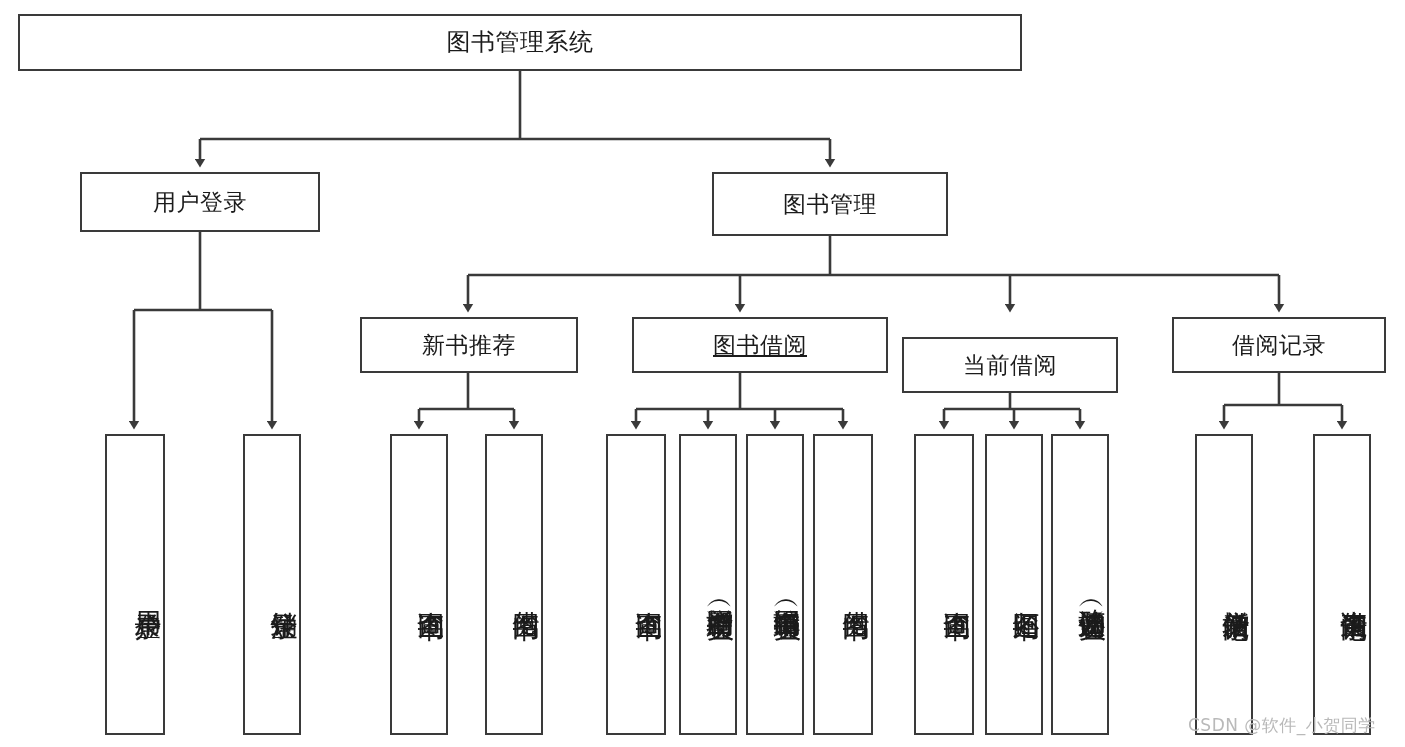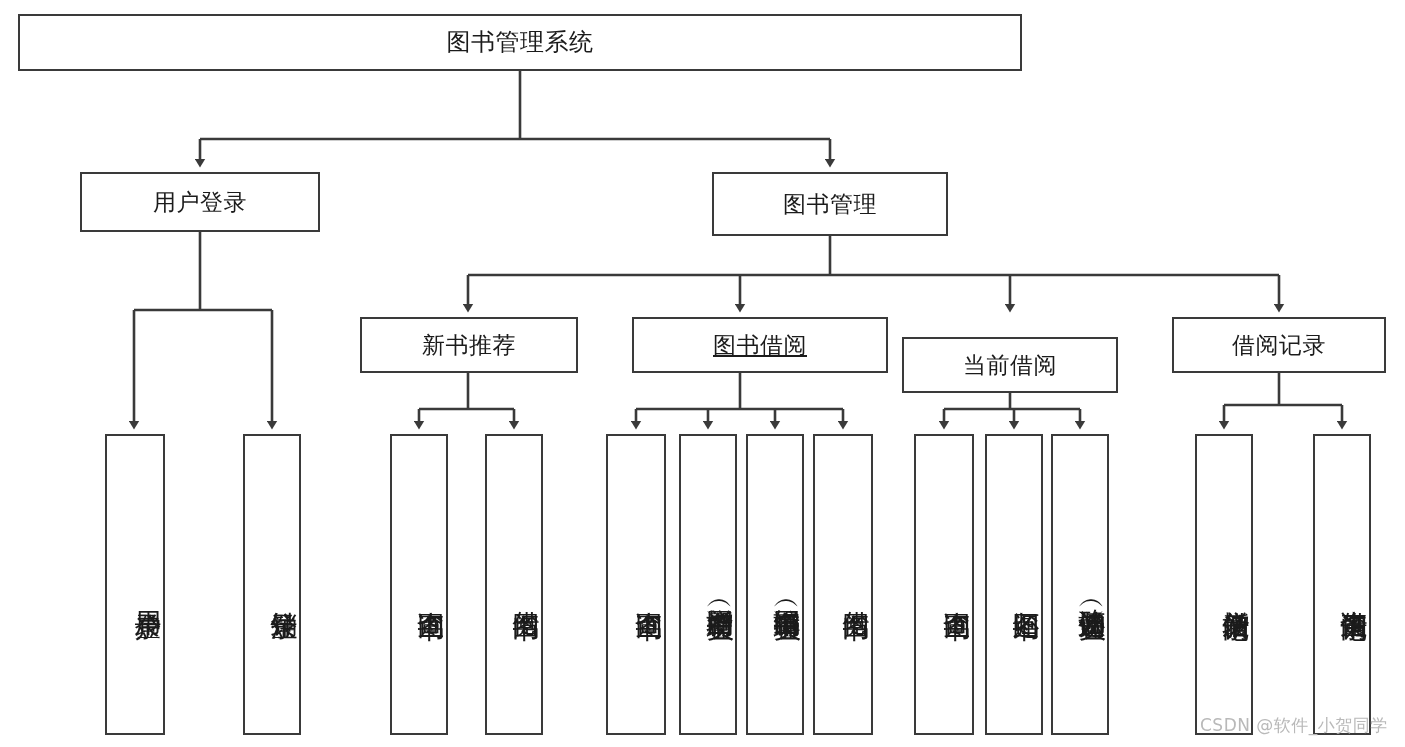--- a/index.html
+++ b/index.html
@@ -60,21 +60,20 @@
   }
   .watermark {
     position: absolute;
     left: 1188px;
     top: 714px;
     font-size: 17px;
     color: #b9b9b9;
     white-space: nowrap;
     letter-spacing: 0.5px;
     font-family: "DejaVu Sans", "Liberation Sans", sans-serif;
-    margin-left: 12px;
   }
 </style>
 </head>
 <body>
 
 <div id="canvas">
 
   <svg id="wires" viewBox="0 0 1405 747" width="1405" height="747">
     <defs>
       <marker id="arrow" markerWidth="9" markerHeight="11" refX="1.5" refY="5.5" orient="auto" markerUnits="userSpaceOnUse">

